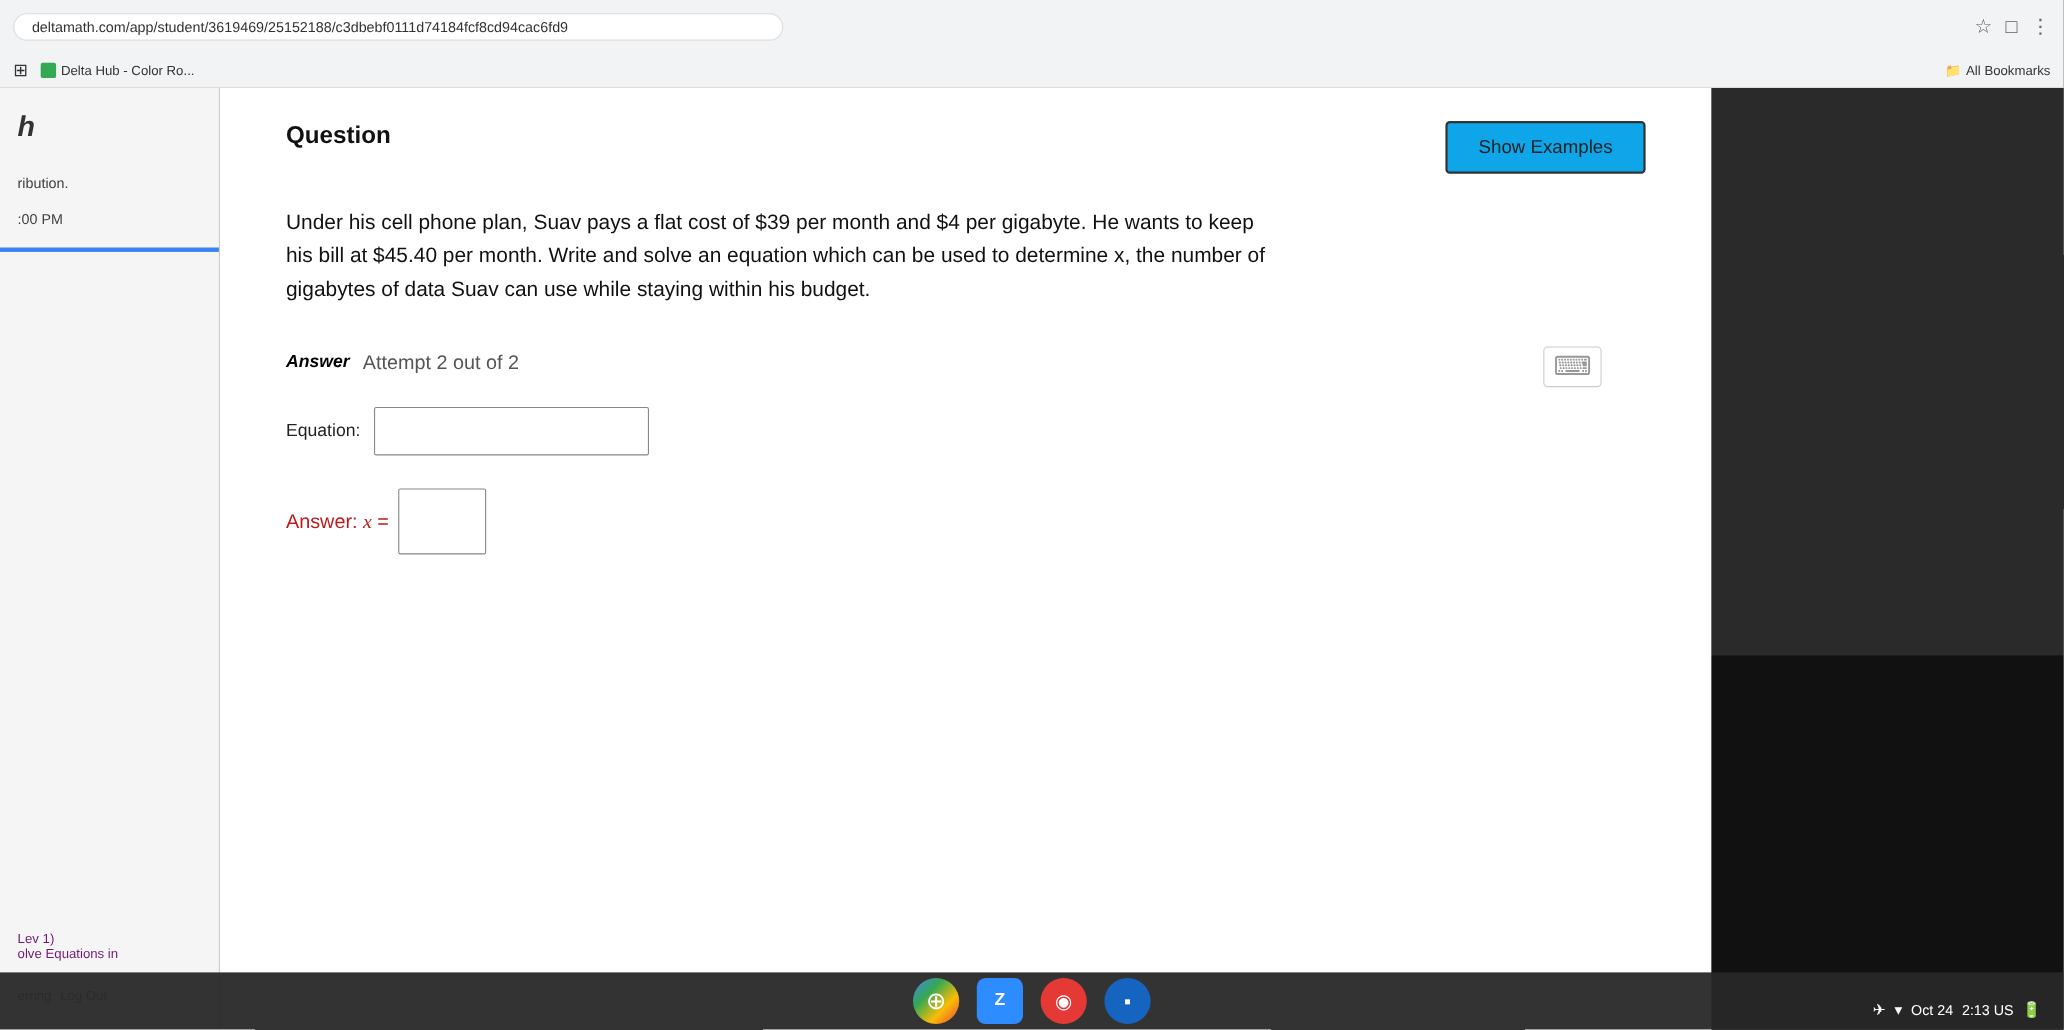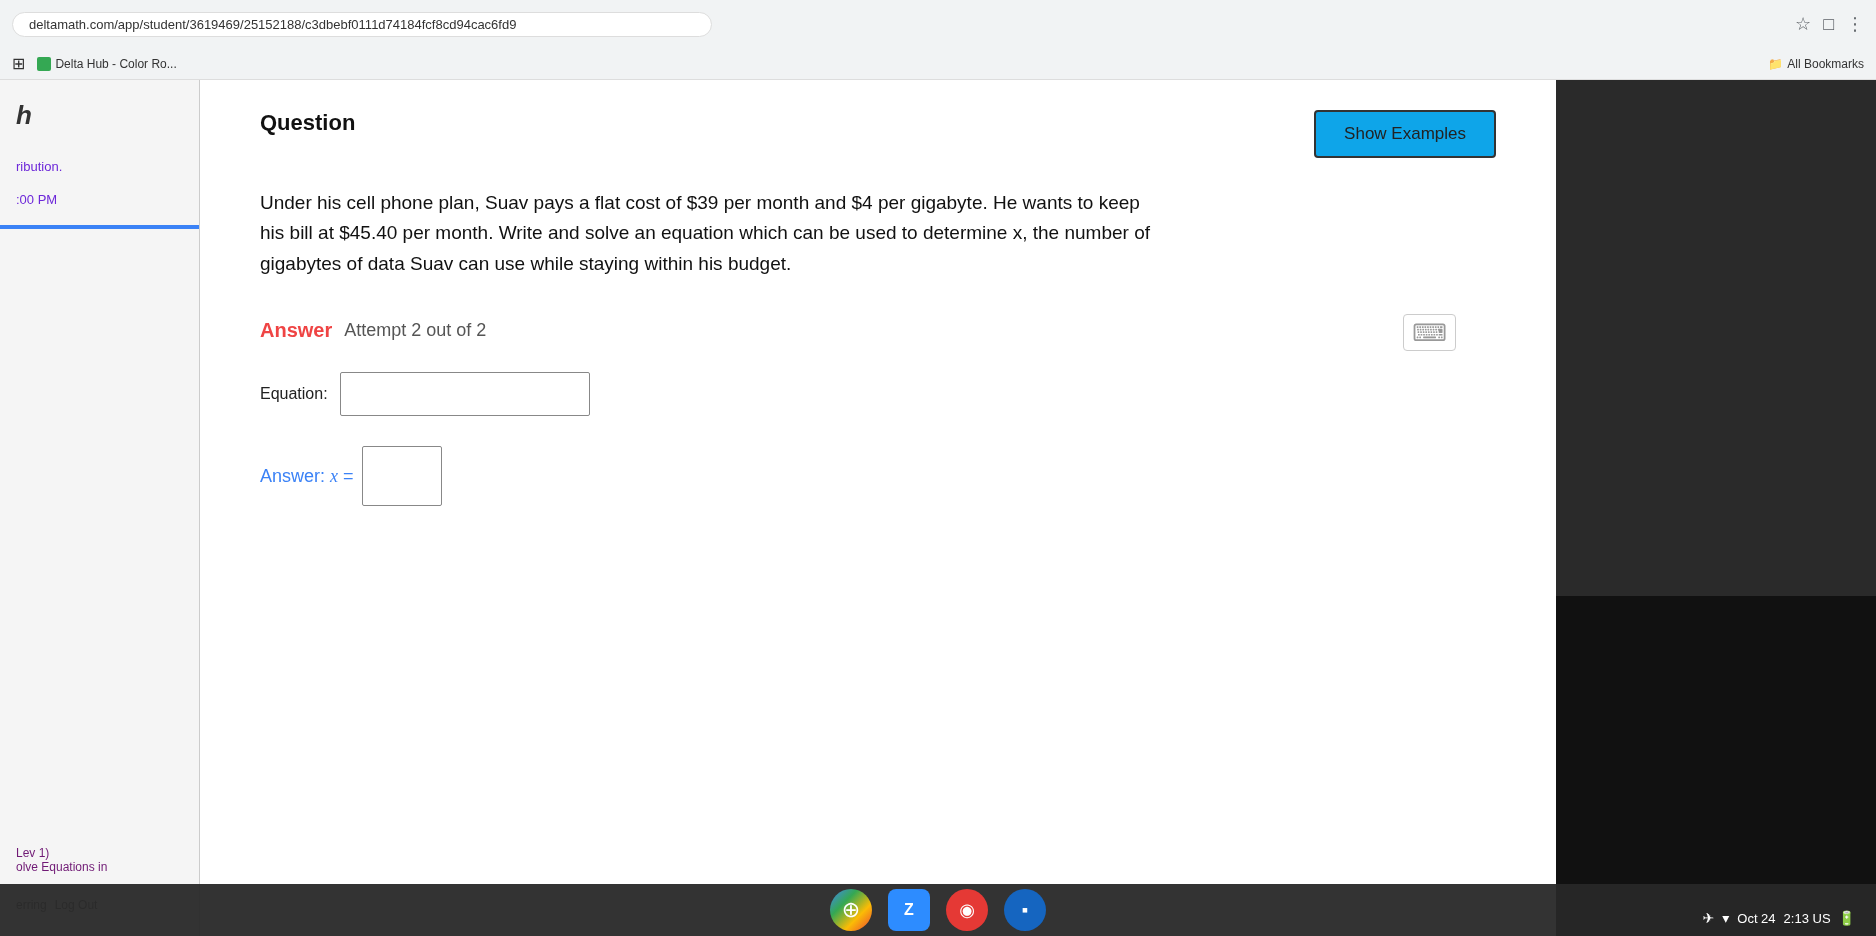--- a/index.html
+++ b/index.html
@@ -119,21 +119,21 @@
 
     .sidebar-nav {
       display: flex;
       flex-direction: column;
       gap: 2px;
     }
 
     .sidebar-nav-item {
       padding: 8px 16px;
       font-size: 13px;
-      color: #6d28d9;
+      color: #404040;
       cursor: pointer;
     }
 
     .sidebar-info {
       margin-top: auto;
       padding: 16px;
       font-size: 12px;
       color: #701a75;
     }
 
@@ -196,23 +196,24 @@
     }
 
     .answer-header {
       display: flex;
       align-items: center;
       gap: 12px;
       margin-bottom: 30px;
     }
 
     .answer-label {
-      font-size: 20px;
+      font-size: 16px;
       font-weight: bold;
-      color: #ef4444;
+      color: #000000;
+      font-style: italic;
     }
 
     .attempt-text {
       font-size: 18px;
       color: #555;
     }
 
     .equation-row {
       display: flex;
       align-items: center;
@@ -237,21 +238,21 @@
 
     .answer-row {
       display: flex;
       align-items: center;
       gap: 8px;
       margin-bottom: 30px;
     }
 
     .answer-x-label {
       font-size: 18px;
-      color: #3b82f6;
+      color: #b91c1c;
     }
 
     .answer-x-input {
       width: 80px;
       height: 60px;
       border: 1px solid #888;
       border-radius: 2px;
       padding: 6px 10px;
       font-size: 16px;
       outline: none;

